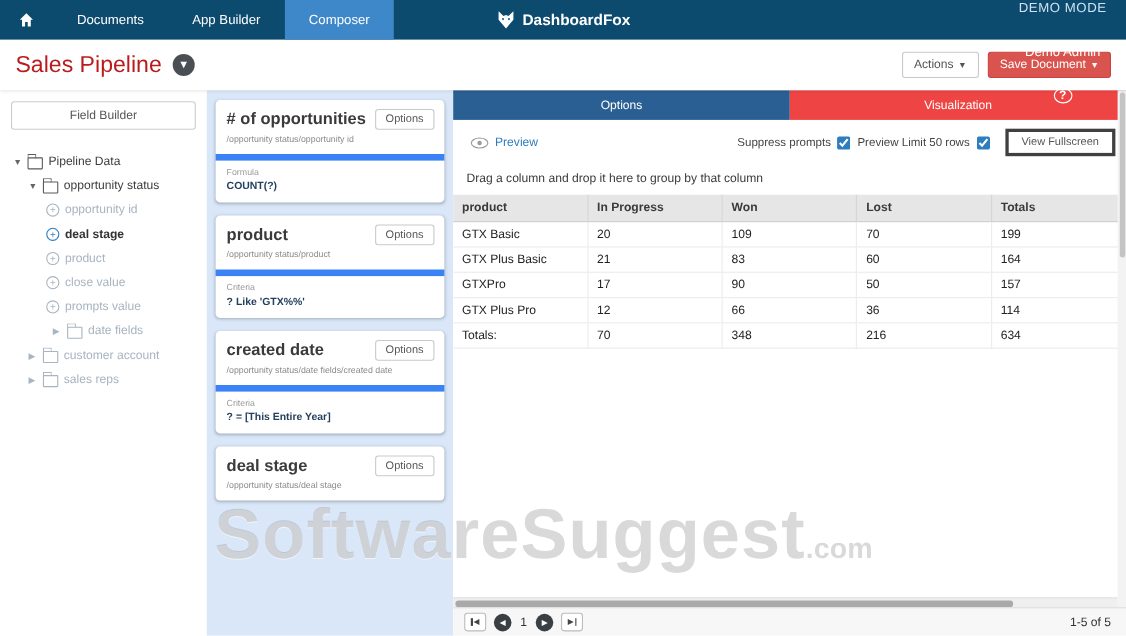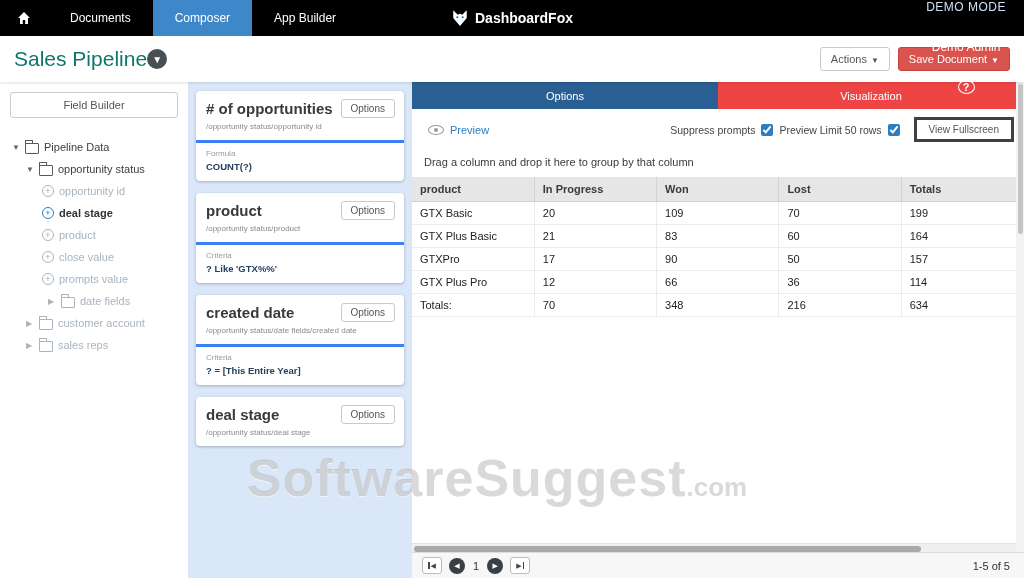--- a/index.html
+++ b/index.html
@@ -1,33 +1,33 @@
 <!DOCTYPE html>
 <html><head>
 <meta charset="utf-8">
 <style>
   * { box-sizing: border-box; margin: 0; padding: 0; }
   html,body { width:1024px; height:578px; overflow:hidden; }
   body { font-family:"Liberation Sans", sans-serif; background:#fff; color:#333; position:relative; }
 
   
-  .navbar { height:36px; background:#000000; display:flex; align-items:stretch; color:#fff; font-size:12px; position:relative; z-index:5; }
+  .navbar { height:36px; background:#0c4a6e; display:flex; align-items:stretch; color:#fff; font-size:12px; position:relative; z-index:5; }
   .nav-left { display:flex; align-items:stretch; }
   .nav-home { width:48px; display:flex; align-items:center; justify-content:center; cursor:pointer; }
   .nav-item { display:flex; align-items:center; padding:0 22px; cursor:pointer; }
   .nav-item.active { background:#3e87c9; }
   .nav-brand { position:absolute; left:50%; top:0; height:36px; transform:translateX(-50%); display:flex; align-items:center; gap:6px; font-size:14px; font-weight:bold; }
   .nav-right { margin-left:auto; display:flex; align-items:center; gap:26px; padding-right:18px;flex-direction:column; }
   .nav-demo { color:#cfe2f3; font-size:12px; letter-spacing:0.5px; }
   .nav-user { color:#fff; font-size:12px; }
   .q-icon { width:17px; height:17px; border:1.5px solid #fff; border-radius:50%; display:flex; align-items:center; justify-content:center; font-size:11px; font-weight:bold; }
 
   
   .pageheader { height:46px; background:#fff; display:flex; align-items:center; padding:0 14px; box-shadow:0 1px 3px rgba(0,0,0,0.12); position:relative; z-index:4; }
-  .page-title { font-size:21px; color:#0f766e; font-weight:400; }
+  .page-title { font-size:21px; color:#b91c1c; font-weight:400; margin-right:10px; }
   .title-chevron { width:20px; height:20px; border-radius:50%; background:#4a4f54; color:#fff; display:flex; align-items:center; justify-content:center; font-size:10px; cursor:pointer; }
   .header-actions { margin-left:auto; display:flex; gap:8px; }
   .btn-light { background:#fff; border:1px solid #c9c9c9; border-radius:3px; font-size:11px; color:#555; padding:5px 10px; cursor:pointer; font-family:inherit; }
   .btn-red { background:#d9534f; border:1px solid #c9443f; border-radius:3px; font-size:11px; color:#fff; padding:5px 10px; cursor:pointer; font-family:inherit; }
   .chev { font-size:8px; margin-left:4px; }
 
   
   .main { display:flex; height:496px; position:relative; }
 
   
@@ -47,21 +47,21 @@
   .muted .tree-label { color:#a8b4c0; }
   .active-field .tree-label { color:#333; font-weight:bold; }
 
   
   .fields-col { width:224px; background:#d9e7f8; padding:9px 8px; flex:none; overflow:hidden; }
   .card { background:#fff; border-radius:4px; box-shadow:0 1px 3px rgba(0,0,0,0.25); margin-bottom:12px; }
   .card-head { display:flex; align-items:center; justify-content:space-between; padding:8px 9px 2px 10px; }
   .card-title { font-size:15px; font-weight:bold; color:#3a3a3a; }
   .card-options { font-size:10px; color:#555; background:#fff; border:1px solid #c9c9c9; border-radius:3px; padding:3px 9px; cursor:pointer; font-family:inherit; }
   .card-path { font-size:8px; color:#8a8a8a; padding:2px 10px 9px; }
-  .card-sec { border-top:3px solid #3b82f6; padding:6px 10px 9px; }
+  .card-sec { border-top:6px solid #3b82f6; padding:6px 10px 9px; }
   .sec-label { font-size:8px; color:#9a9a9a; margin-bottom:3px; }
   .sec-value { font-size:9.5px; color:#23405e; font-weight:bold; }
 
   
   .panel { flex:1; background:#fff; display:flex; flex-direction:column; position:relative; min-width:0; }
   .panel-tabs { display:flex; height:27px; flex:none; }
   .ptab { flex:1; display:flex; align-items:center; justify-content:center; color:#fff; font-size:11px; cursor:pointer; }
   .ptab-options { background:#2a5f93; }
   .ptab-viz { background:#ef4444; }
   .panel-toolbar { display:flex; align-items:center; padding:8px 10px 6px; font-size:11px; }
@@ -89,41 +89,41 @@
   .pg-skip { width:20px; height:17px; border:1px solid #bbb; border-radius:3px; background:#fff; display:flex; align-items:center; justify-content:center; gap:1px; cursor:pointer; }
   .pg-skip .bar { width:1.5px; height:7px; background:#444; }
   .pg-skip .tri { font-size:7px; color:#444; line-height:1; }
   .pg-circle { width:16px; height:16px; border-radius:50%; background:#3a3f44; color:#fff; font-size:7px; display:flex; align-items:center; justify-content:center; cursor:pointer; border:none; }
   .pg-page { color:#333; font-size:11px; padding:0 1px; }
   .pg-range { margin-left:auto; color:#333; font-size:11px; padding-right:4px; }
 
   
   .watermark { position:absolute; left:50%; top:448px; transform:translateX(-53%); white-space:nowrap; pointer-events:none; z-index:6;
     font-weight:bold; color:rgba(120,120,120,0.28); text-shadow:0 1px 0 rgba(255,255,255,0.6); }
-  .wm-big { font-size:52px; letter-spacing:1px; }
+  .wm-big { font-size:64px; letter-spacing:1px; }
   .wm-small { font-size:26px; }
 </style>
 </head>
 <body>
 
 <div class="navbar">
   <div class="nav-left">
     <div class="nav-home">
       <svg width="16" height="16" viewBox="0 0 16 16">
         <path d="M8 2 L14 8 H12 V14 H9.2 V10 H6.8 V14 H4 V8 H2 Z" fill="#fff"></path>
       </svg>
     </div>
     <div class="nav-item">
         <span>Documents</span>
       </div>
+    <div class="nav-item">
+        <span>App Builder</span>
+      </div>
     <div class="nav-item active">
         <span>Composer</span>
-      </div>
-    <div class="nav-item">
-        <span>App Builder</span>
       </div>
   </div>
   <div class="nav-brand">
     <svg width="18" height="18" viewBox="0 0 16 16">
       <path d="M2 1 L6 5 L8 4.2 L10 5 L14 1 L14 8 L8 15 L2 8 Z" fill="#fff"></path>
       <circle cx="5.6" cy="7.4" r="0.9" fill="#1a6ab4"></circle>
       <circle cx="10.4" cy="7.4" r="0.9" fill="#1a6ab4"></circle>
     </svg>
     <span>DashboardFox</span>
   </div>

